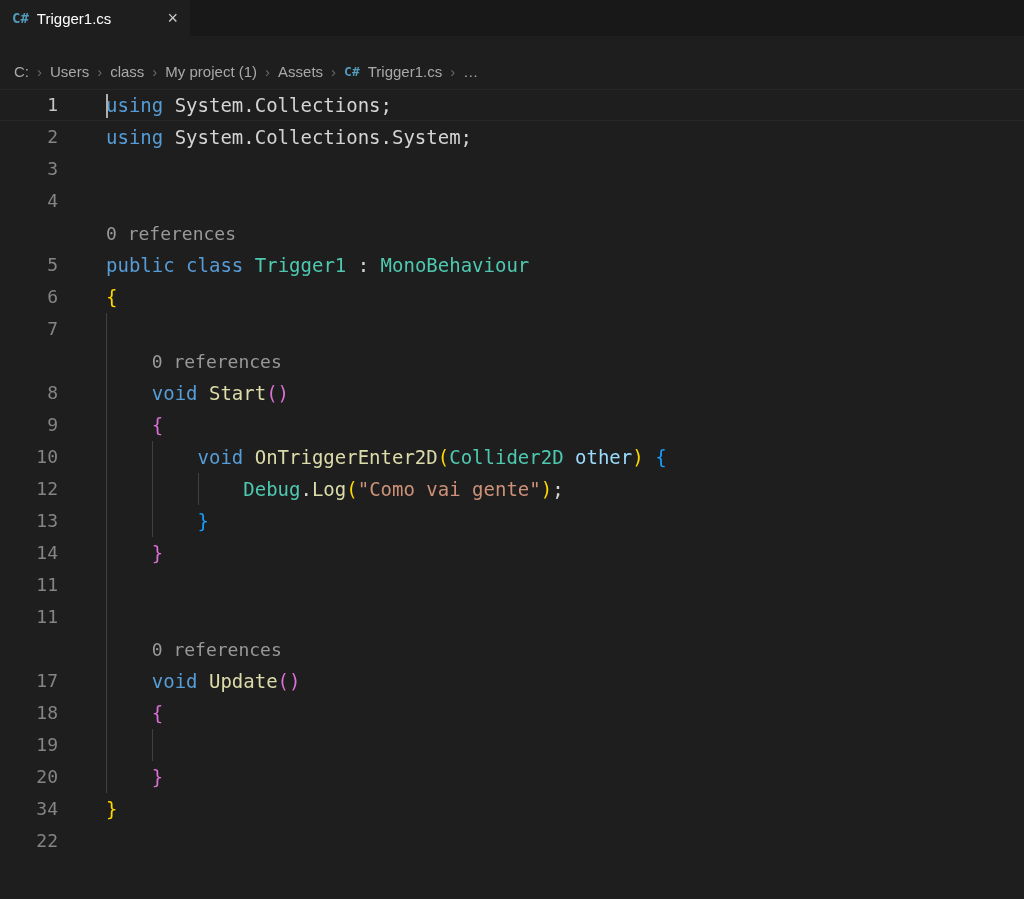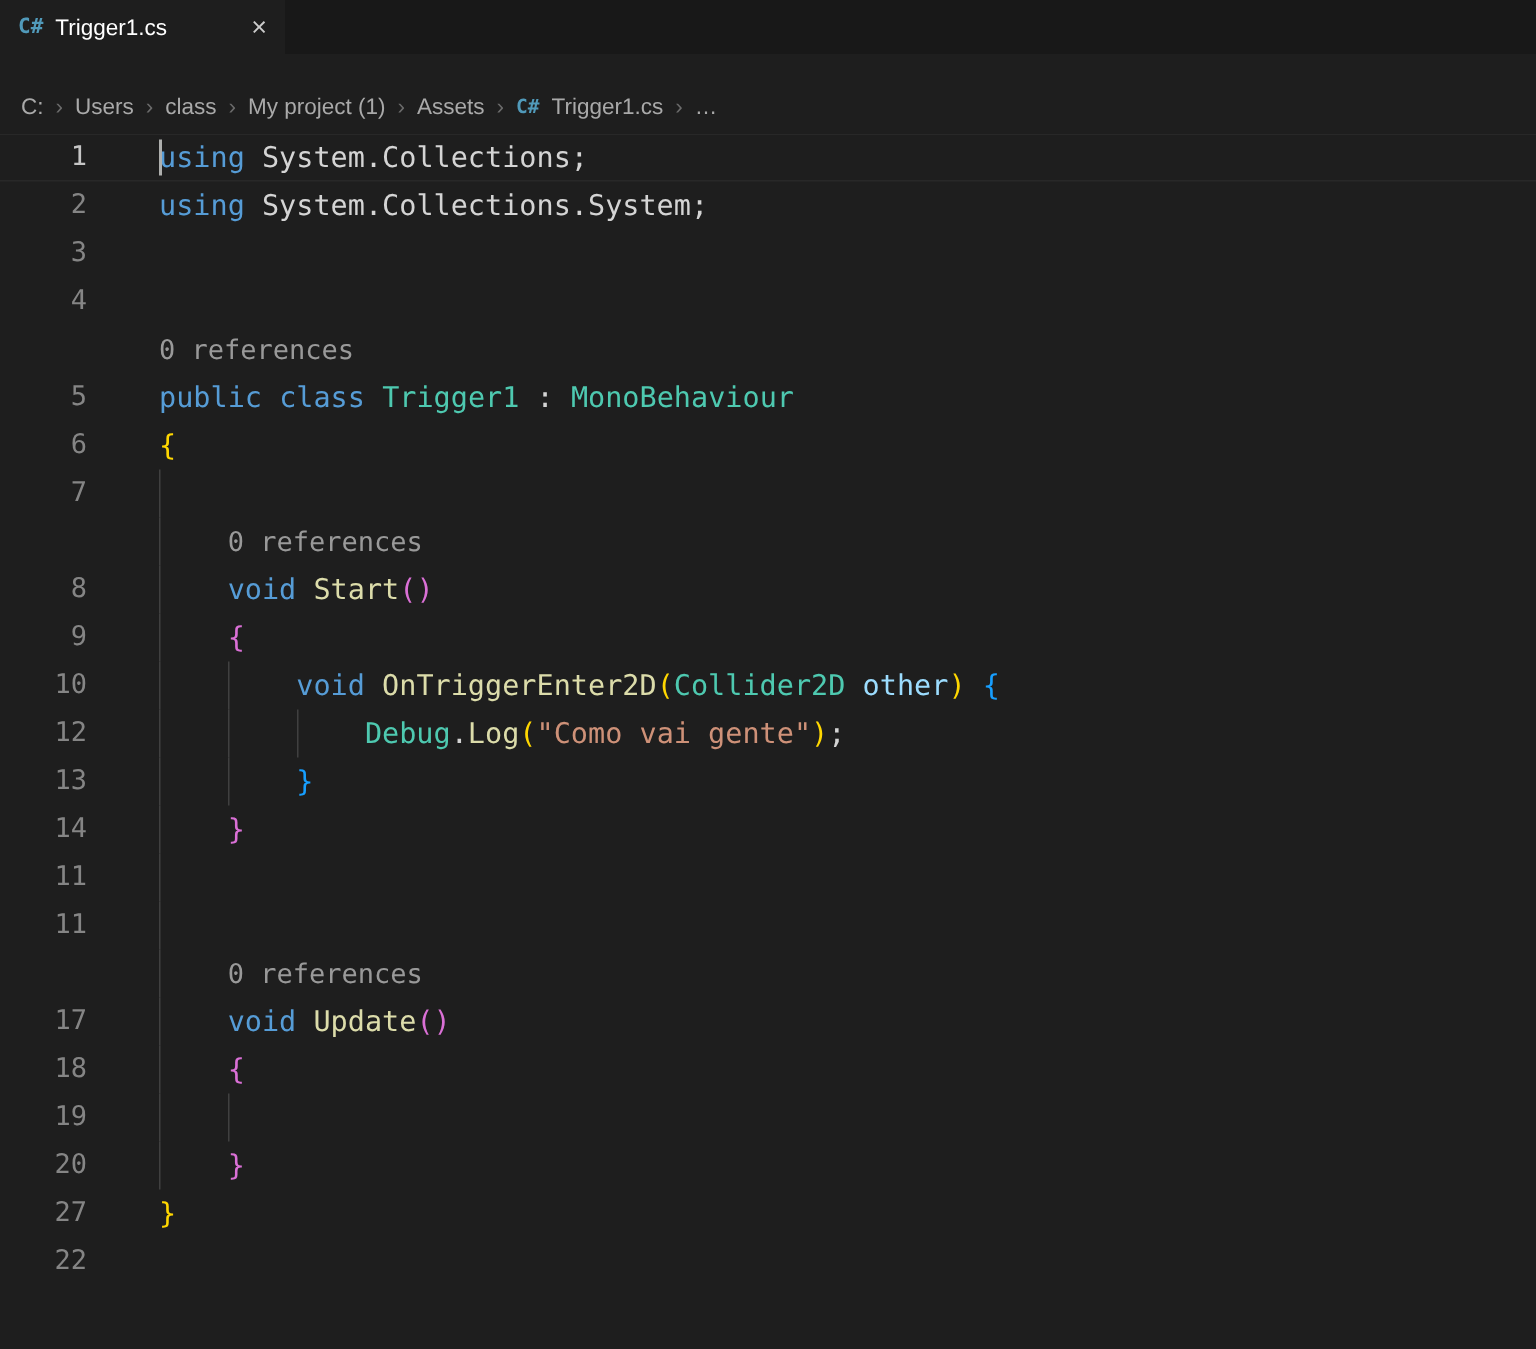--- a/index.html
+++ b/index.html
@@ -71,15 +71,15 @@
     <div class="row"><div class="gutter">12</div><div class="line-content"><span class="ind"></span><span class="ind"></span><span class="ind"></span><span style="color: rgb(78, 201, 176);">Debug</span><span style="color: rgb(212, 212, 212);">.</span><span style="color: rgb(220, 220, 170);">Log</span><span style="color: rgb(255, 215, 0);">(</span><span style="color: rgb(206, 145, 120);">"Como vai gente"</span><span style="color: rgb(255, 215, 0);">)</span><span style="color: rgb(212, 212, 212);">;</span></div></div>
     <div class="row"><div class="gutter">13</div><div class="line-content"><span class="ind"></span><span class="ind"></span><span style="color: rgb(23, 159, 255);">}</span></div></div>
     <div class="row"><div class="gutter">14</div><div class="line-content"><span class="ind"></span><span style="color: rgb(218, 112, 214);">}</span></div></div>
     <div class="row"><div class="gutter">11</div><div class="line-content"><span class="ind"></span></div></div>
     <div class="row"><div class="gutter">11</div><div class="line-content"><span class="ind"></span></div></div>
     <div class="row"><div class="gutter"></div><div class="line-content"><span class="ind"></span><span class="lens">0 references</span></div></div>
     <div class="row"><div class="gutter">17</div><div class="line-content"><span class="ind"></span><span style="color: rgb(86, 156, 214);">void</span><span style="color: rgb(212, 212, 212);"> </span><span style="color: rgb(220, 220, 170);">Update</span><span style="color: rgb(218, 112, 214);">()</span></div></div>
     <div class="row"><div class="gutter">18</div><div class="line-content"><span class="ind"></span><span style="color: rgb(218, 112, 214);">{</span></div></div>
     <div class="row"><div class="gutter">19</div><div class="line-content"><span class="ind"></span><span class="ind"></span></div></div>
     <div class="row"><div class="gutter">20</div><div class="line-content"><span class="ind"></span><span style="color: rgb(218, 112, 214);">}</span></div></div>
-    <div class="row"><div class="gutter">27</div><div class="line-content"><span style="color: rgb(255, 215, 0);">}</span></div></div>
+    <div class="row"><div class="gutter">34</div><div class="line-content"><span style="color: rgb(255, 215, 0);">}</span></div></div>
     <div class="row"><div class="gutter">22</div><div class="line-content"></div></div>
   </div>
 
 </body></html>

